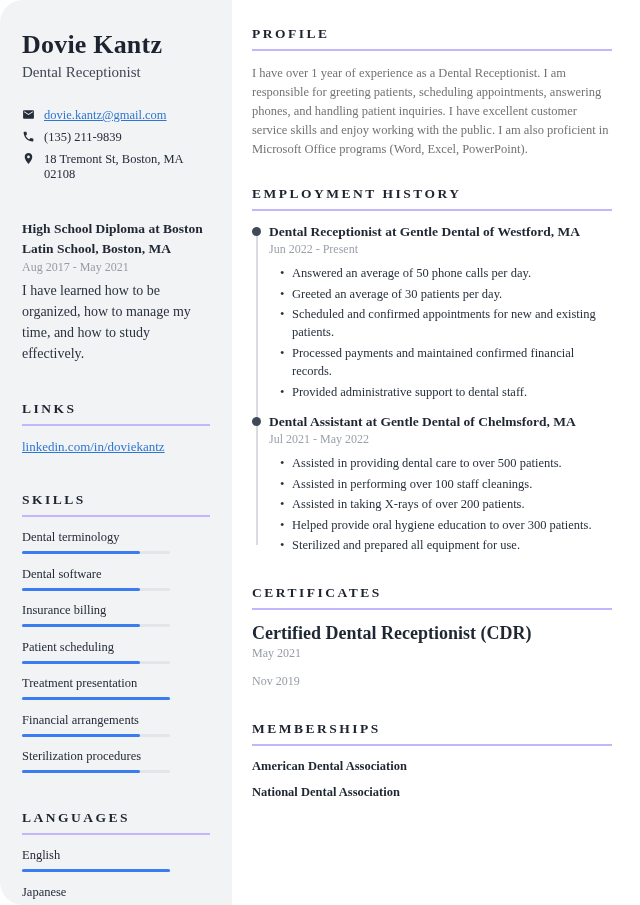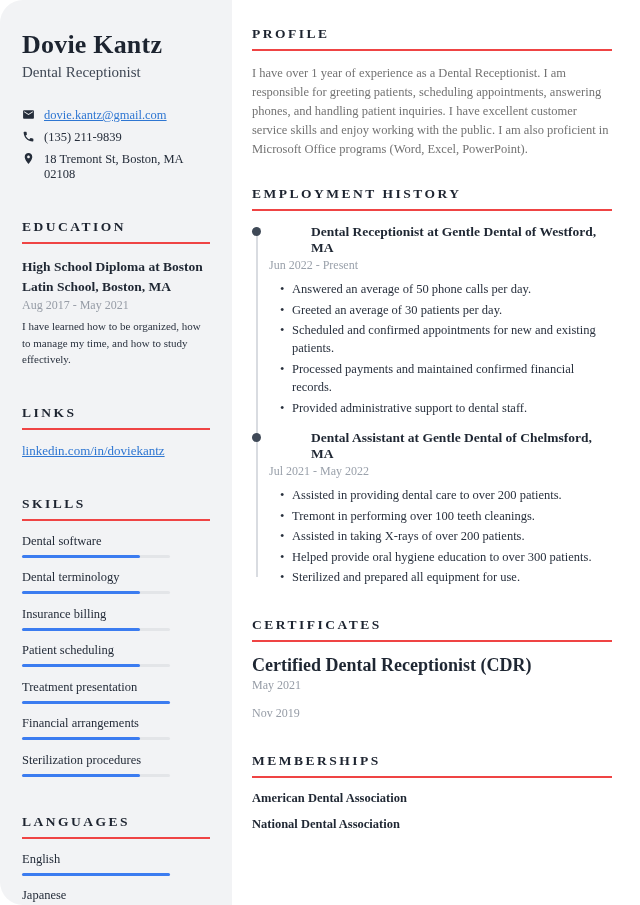--- a/index.html
+++ b/index.html
@@ -18,45 +18,45 @@
   .name { font-size:26px; font-weight:700; color:#1d2430; letter-spacing:.2px; }
   .jobtitle { font-size:15px; color:#3f4754; margin-top:4px; }
   .contact { margin-top:27px; }
   .contact-row { display:flex; align-items:flex-start; margin-bottom:7px; font-size:12.5px; color:#252d3a; }
   .contact-row .cicon { width:13px; height:13px; flex:0 0 13px; margin-right:9px; display:inline-block; }
   .cicon svg { width:13px; height:13px; display:block; fill:#252d3a; }
   a.link { color:#2e76d2; text-decoration:underline; }
   .side-section { margin-top:37px; }
   h2.sec {
     font-size:13.5px; font-weight:700; letter-spacing:2.5px; color:#1d2430;
-    border-bottom:2px solid #ef4444; padding-bottom:7px; margin-bottom:13px;
+    border-bottom:2px solid #c4b5fd; padding-bottom:7px; margin-bottom:13px;
   }
   .edu-degree { font-size:13.5px; font-weight:700; color:#1f2733; line-height:1.45; }
   .muted-date { font-size:12px; color:#969ca6; margin-top:2px; }
-  .edu-desc { font-size:11px; color:#2a323f; line-height:1.5; margin-top:5px; }
+  .edu-desc { font-size:14px; color:#2a323f; line-height:1.5; margin-top:5px; }
   .links-list { font-size:13px; margin-top:2px; }
   .skill { margin-bottom:12.5px; }
   .skill-label { font-size:12.5px; color:#232b38; margin-bottom:6px; }
   .bar-track { width:148px; height:3px; background:#e3e5e8; border-radius:2px; }
   .bar-fill { height:3px; background:#3b7cf0; border-radius:2px; }
   
   .main { flex:1; padding:26px 28px 20px 20px; }
   .m-section { margin-bottom:27px; }
   .profile-text { font-size:12.5px; line-height:1.52; color:#737373; margin-top:2px; }
   .timeline { position:relative; margin-top:4px; }
   .timeline::before {
     content:''; position:absolute; left:3.5px; top:10px; bottom:10px;
     width:2px; background:#d9dce1;
   }
   .job { position:relative; padding-left:17px; margin-bottom:13px; }
   .job-dot {
     position:absolute; left:0; top:3px; width:9px; height:9px;
     border-radius:50%; background:#3f4957;
   }
-  .job-title { font-size:13.5px; font-weight:700; color:#1f2733;margin-left:42px; }
+  .job-title { font-size:13.5px; font-weight:700; color:#1f2733; }
   .job-dates { font-size:12px; color:#9aa1ab; margin:2px 0 7px; }
   ul.bullets { list-style:none; padding-left:11px; }
   ul.bullets li {
     position:relative; padding-left:12px; font-size:12.5px;
     color:#28303d; line-height:1.45; margin-bottom:2.5px;
   }
   ul.bullets li::before { content:'•'; position:absolute; left:0; color:#28303d; }
   .cert { margin-bottom:13px; }
   .cert-title { font-size:18px; font-weight:700; color:#1f2733; }
   .membership { font-size:12.5px; font-weight:700; color:#1f2733; margin-bottom:11px; }
@@ -94,44 +94,43 @@
         <span class="cicon">
           <svg viewBox="0 0 24 24">
               <path d="M12 2C8.13 2 5 5.13 5 9c0 5.25 7 13 7 13s7-7.75 7-13c0-3.87-3.13-7-7-7zm0 9.5c-1.38 0-2.5-1.12-2.5-2.5s1.12-2.5 2.5-2.5 2.5 1.12 2.5 2.5-1.12 2.5-2.5 2.5z"></path>
             </svg>
         </span>
         <span>18 Tremont St, Boston, MA 02108</span>
       </div>
     </div>
 
     <div class="side-section">
-      <h2 class="sec">EDUCATION</h2>
       <div class="edu-degree">High School Diploma at Boston Latin School, Boston, MA</div>
       <div class="muted-date">Aug 2017 - May 2021</div>
       <div class="edu-desc">I have learned how to be organized, how to manage my time, and how to study effectively.</div>
     </div>
 
     <div class="side-section">
       <h2 class="sec">LINKS</h2>
       <div class="links-list">
         <a class="link" href="#">linkedin.com/in/doviekantz</a>
       </div>
     </div>
 
     <div class="side-section">
       <h2 class="sec">SKILLS</h2>
 
       <div class="skill">
+        <div class="skill-label">Dental terminology</div>
+        <div class="bar-track">
+            <div class="bar-fill" style="width: 80%;"></div>
+          </div>
+      </div>
+      <div class="skill">
         <div class="skill-label">Dental software</div>
-        <div class="bar-track">
-            <div class="bar-fill" style="width: 80%;"></div>
-          </div>
-      </div>
-      <div class="skill">
-        <div class="skill-label">Dental terminology</div>
         <div class="bar-track">
             <div class="bar-fill" style="width: 80%;"></div>
           </div>
       </div>
       <div class="skill">
         <div class="skill-label">Insurance billing</div>
         <div class="bar-track">
             <div class="bar-fill" style="width: 80%;"></div>
           </div>
       </div>
@@ -199,22 +198,22 @@
             <li>Processed payments and maintained confirmed financial records.</li>
             <li>Provided administrative support to dental staff.</li>
           </ul>
         </div>
 
         <div class="job">
           <span class="job-dot"></span>
           <div class="job-title">Dental Assistant at Gentle Dental of Chelmsford, MA</div>
           <div class="job-dates">Jul 2021 - May 2022</div>
           <ul class="bullets">
-            <li>Assisted in providing dental care to over 200 patients.</li>
-            <li>Tremont in performing over 100 teeth cleanings.</li>
+            <li>Assisted in providing dental care to over 500 patients.</li>
+            <li>Assisted in performing over 100 staff cleanings.</li>
             <li>Assisted in taking X-rays of over 200 patients.</li>
             <li>Helped provide oral hygiene education to over 300 patients.</li>
             <li>Sterilized and prepared all equipment for use.</li>
           </ul>
         </div>
 
       </div>
     </section>
 
     <section class="m-section cert-gap">

